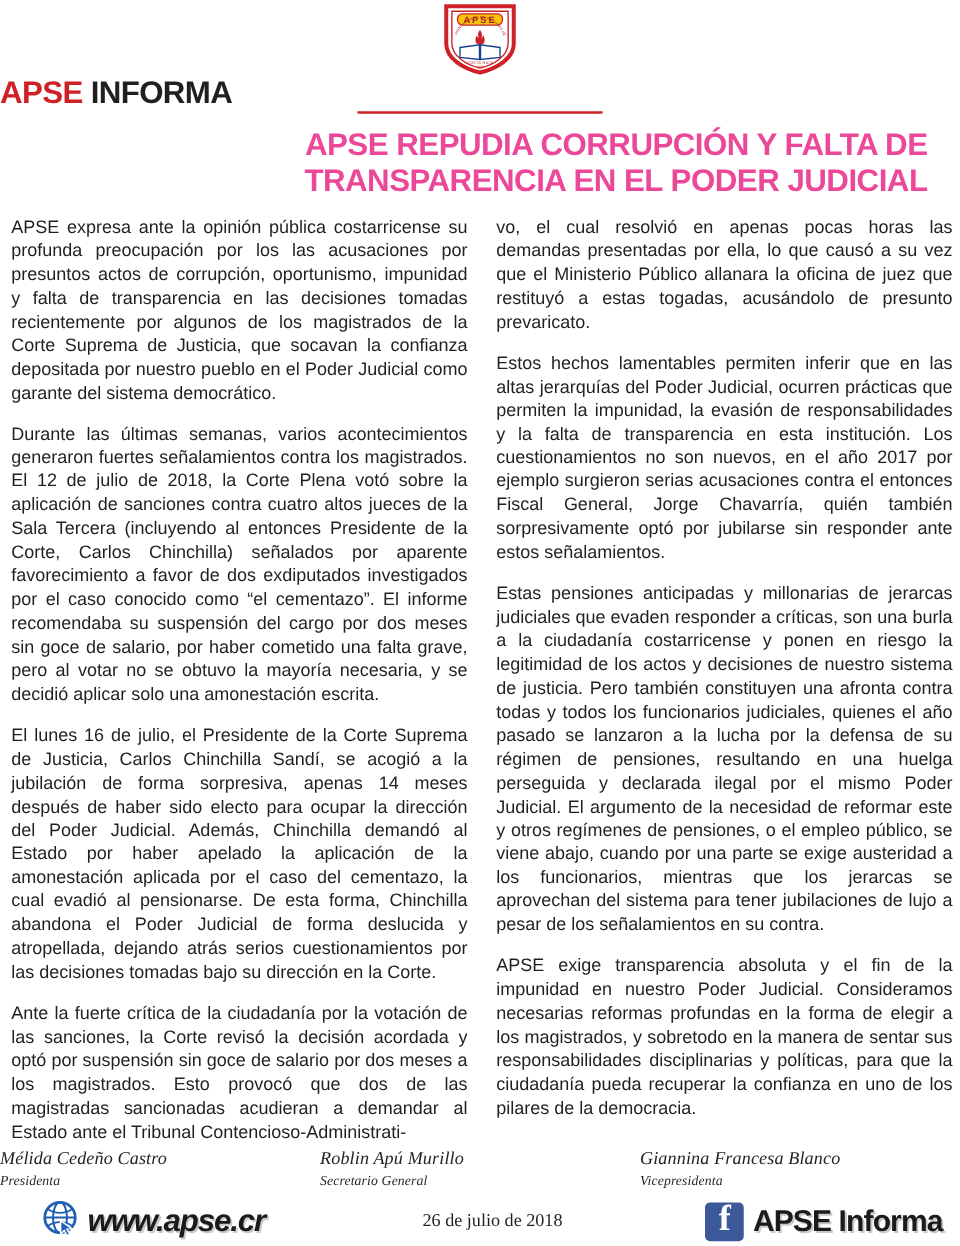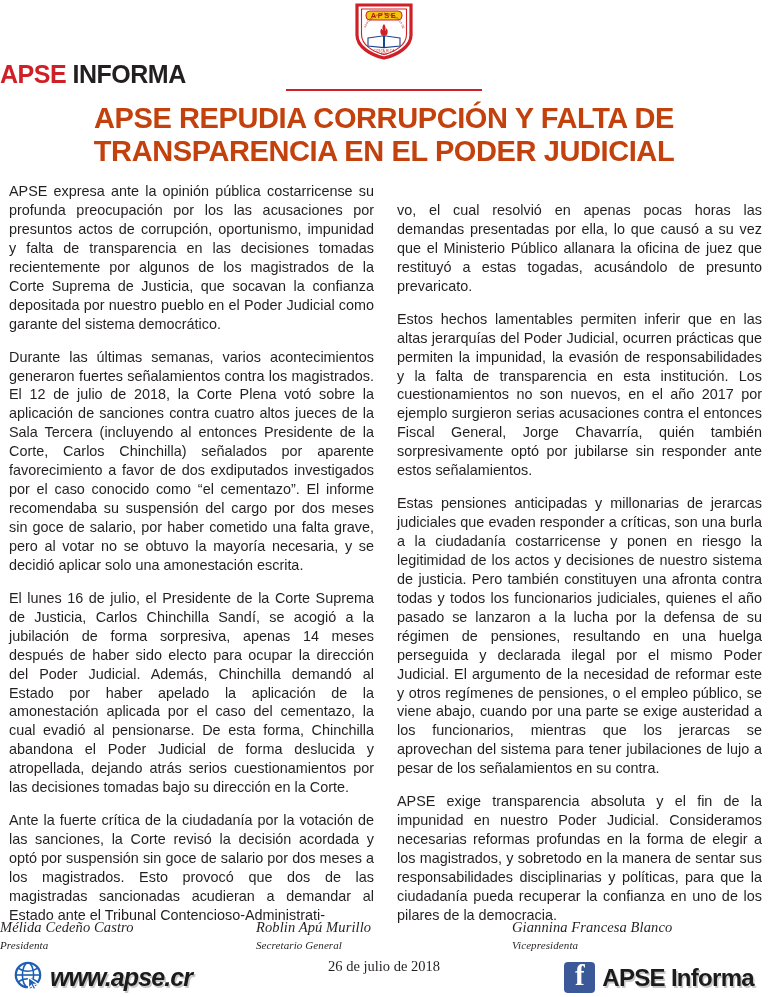--- a/index.html
+++ b/index.html
@@ -46,36 +46,36 @@
   .informa-rule {
     width: 196px;
     height: 2px;
     background: #cf2027;
     margin: 2px auto 0 auto;
   }
 
   
   .headline {
     margin: 11px 26px 0 26px;
-    text-align: center;
-    font-family: "Liberation Sans", sans-serif;
-    font-weight: bold;
-    font-size: 29px;
+    text-align: right;
+    font-family: "Liberation Sans", sans-serif;
+    font-weight: bold;
+    font-size: 25px;
     line-height: 1.14;
     letter-spacing: -0.4px;
-    color: #c2410c;
+    color: #ec4899;
   }
   .headline .hl-line { display: block; }
 
   
   .columns {
     margin: 14px 9px 0 9px;
     display: flex;
     gap: 23px;
-    align-items: flex-end;
+    align-items: flex-start;
   }
   .col {
     width: 365px;
     flex: 0 0 365px;
   }
   .col p {
     margin: 0 0 14px 0;
     font-family: "Liberation Sans", sans-serif;
     font-size: 14.4px;
     line-height: 1.315;
@@ -116,20 +116,22 @@
   }
 
   
   .footer {
     position: absolute;
     left: 0;
     right: 0;
     top: 958px;
     height: 39px;
     display: flex;
+    align-items: center;
+    padding-left: 20px;
   }
   .footer-left {
     width: 256px;
     padding-left: 14px;
     display: flex;
     align-items: center;
     box-sizing: border-box;
   }
   .footer-center {
     flex: 1 1 auto;

